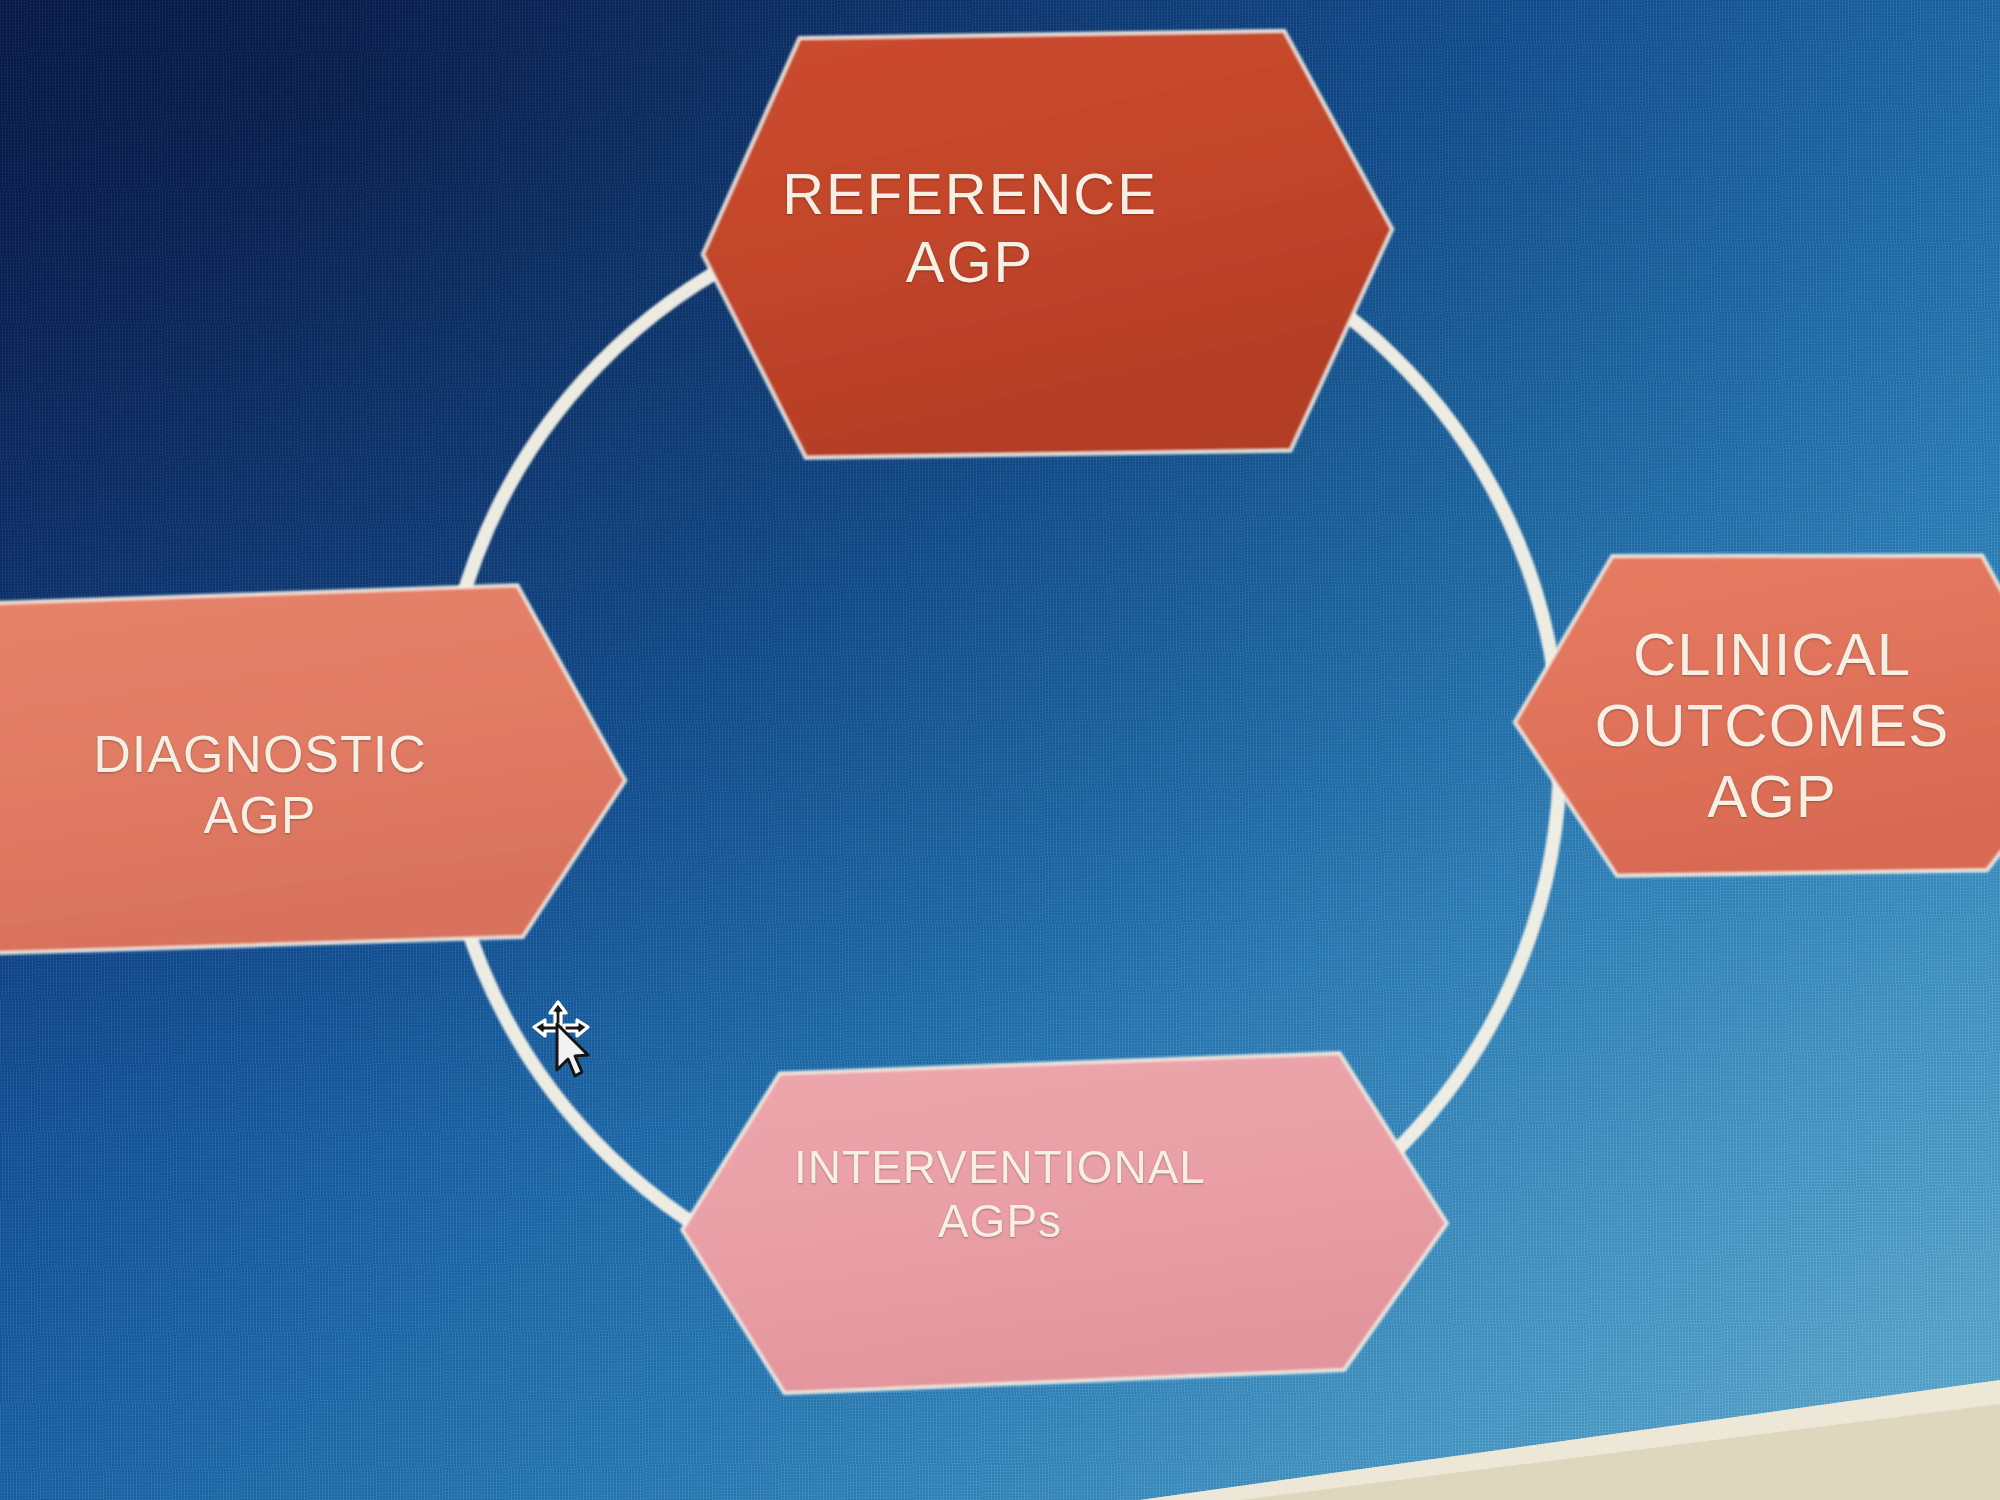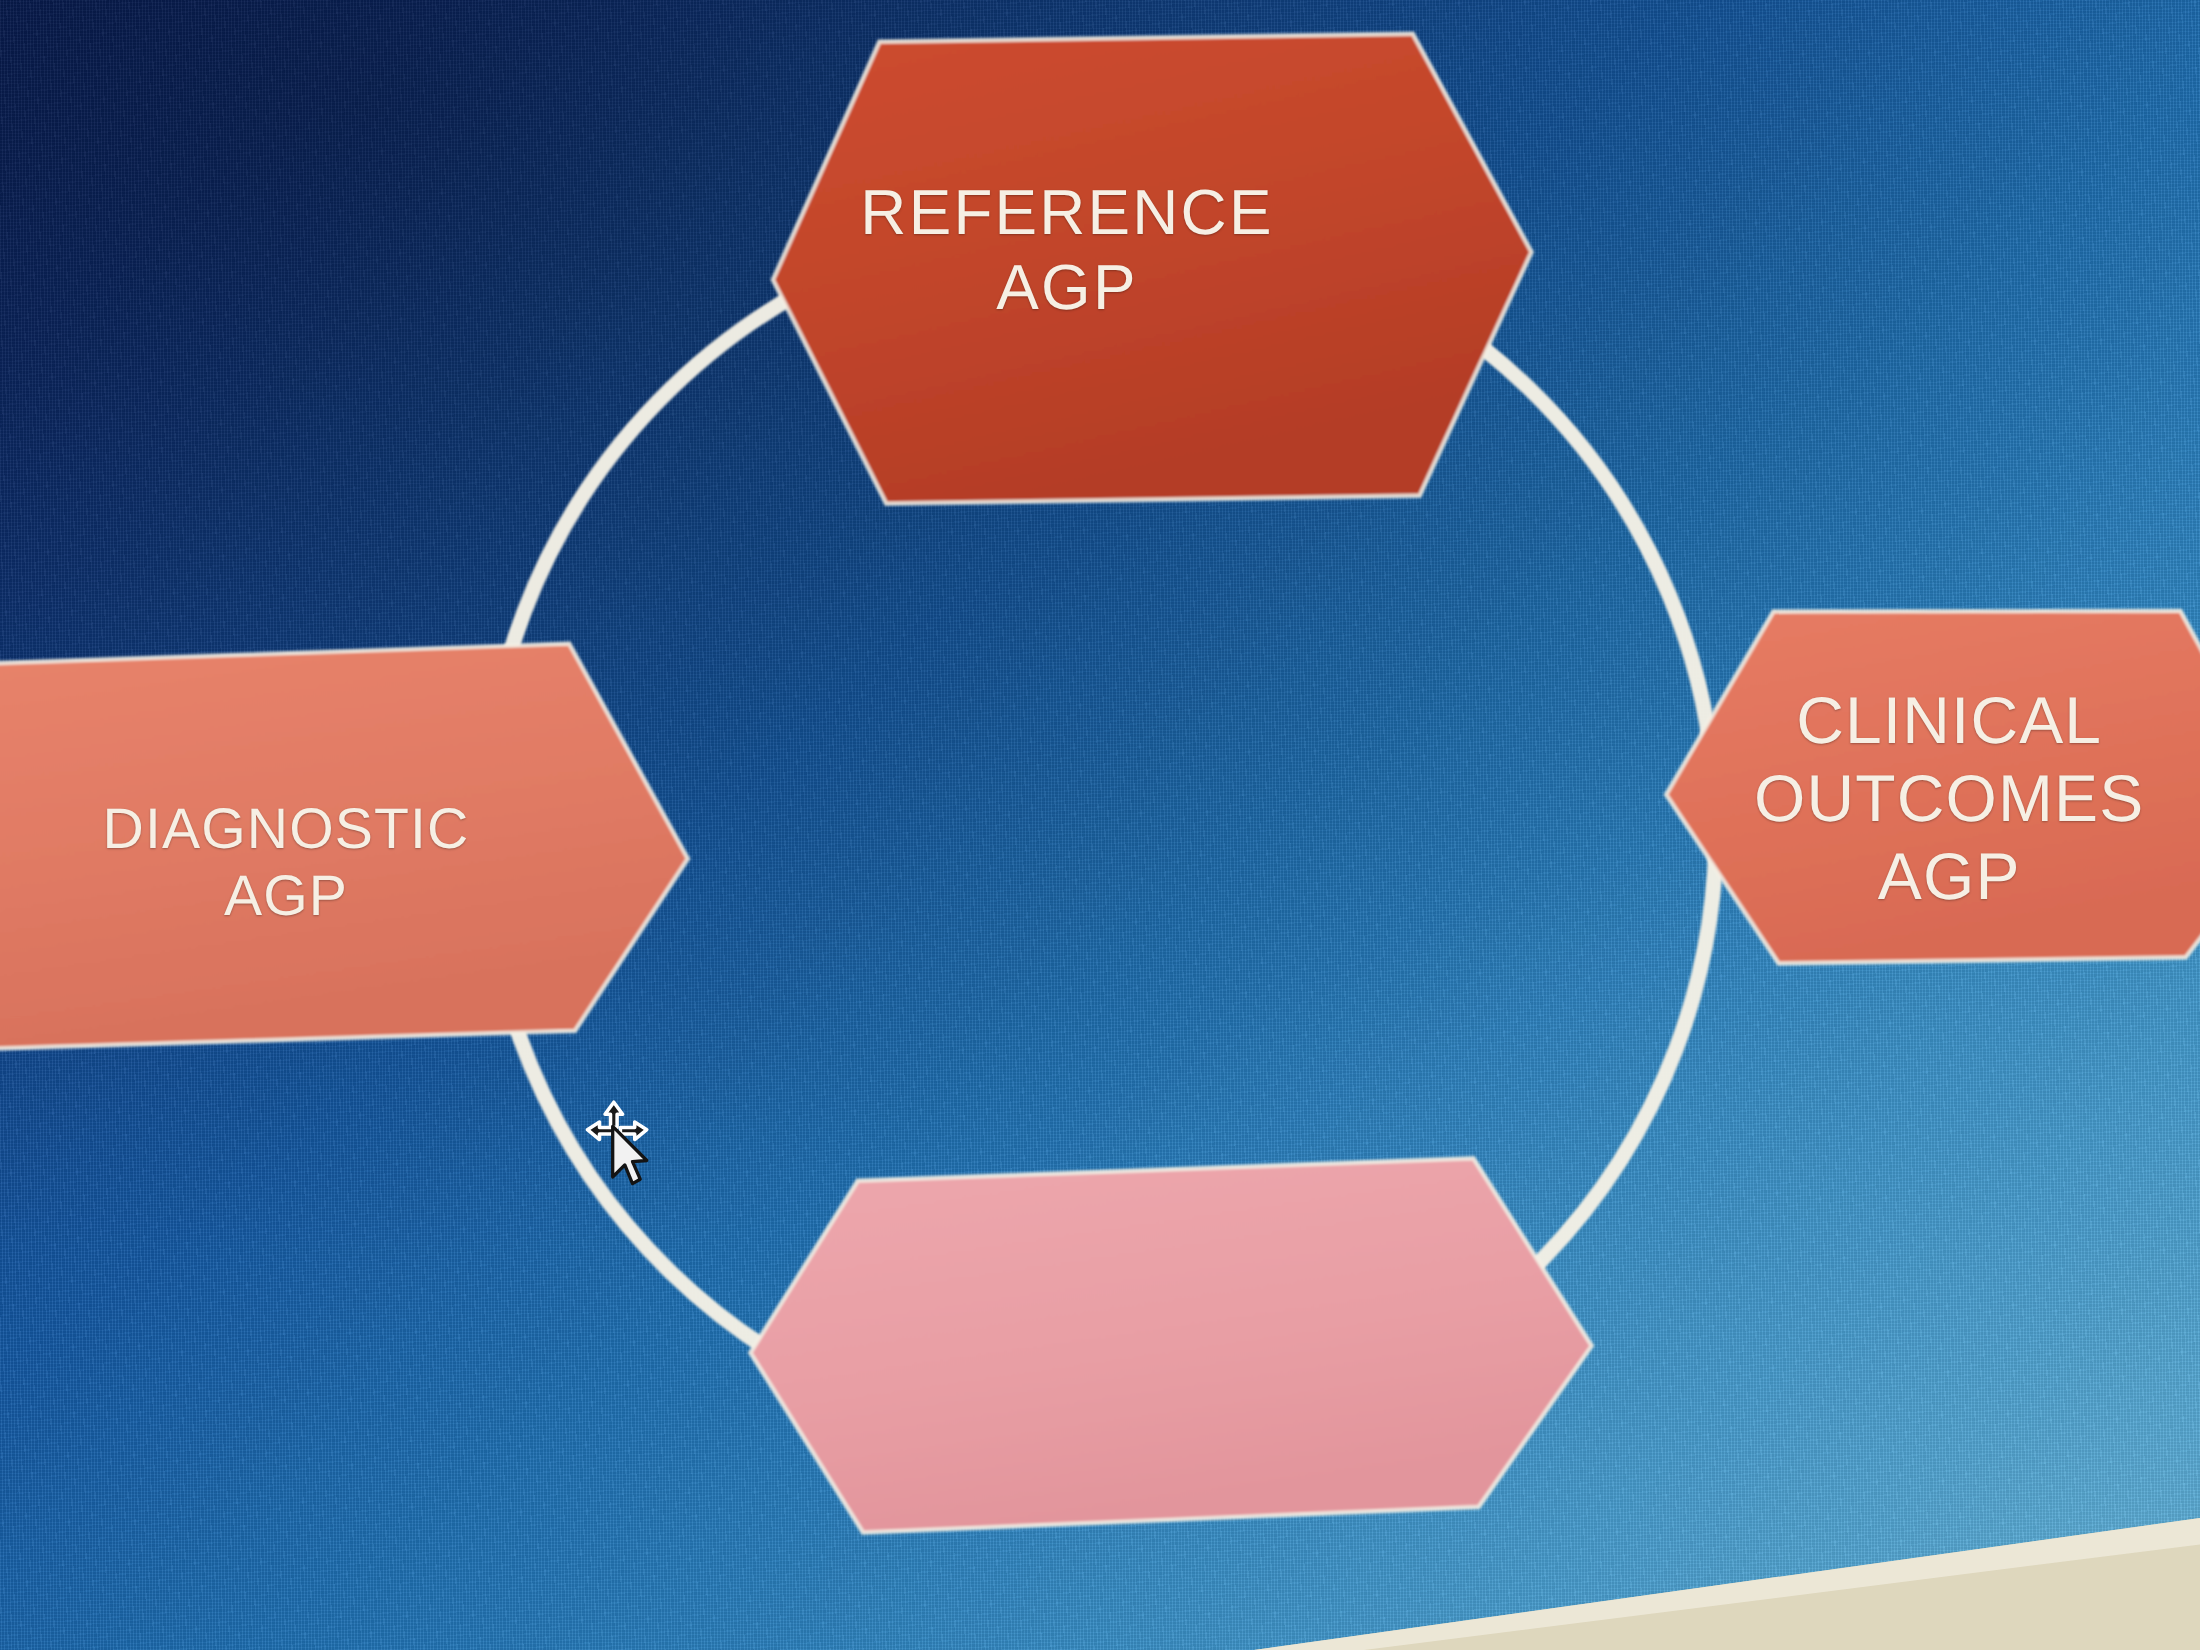--- a/index.html
+++ b/index.html
@@ -203,20 +203,22 @@
     <div class="hex-label" id="label-reference">REFERENCE
 AGP</div>
 
     <div class="hex-label" id="label-clinical">CLINICAL
 OUTCOMES
 AGP</div>
 
     <div class="hex-label" id="label-diagnostic">DIAGNOSTIC
 AGP</div>
 
+    <div class="hex-label" id="label-interventional">INTERVENTIONAL
+AGPs</div>
 
   </div>
 
   <svg id="cursor" viewBox="0 0 74 82">
     <g stroke="#ffffff" stroke-width="3.2" fill="#1a1a1a" stroke-linejoin="round">
 
       <polygon points="26,4 34,15 29,15 29,27 23,27 23,15 18,15"></polygon>
 
       <polygon points="2,29 13,22 13,27 26,27 26,33 13,33 13,38"></polygon>
 

